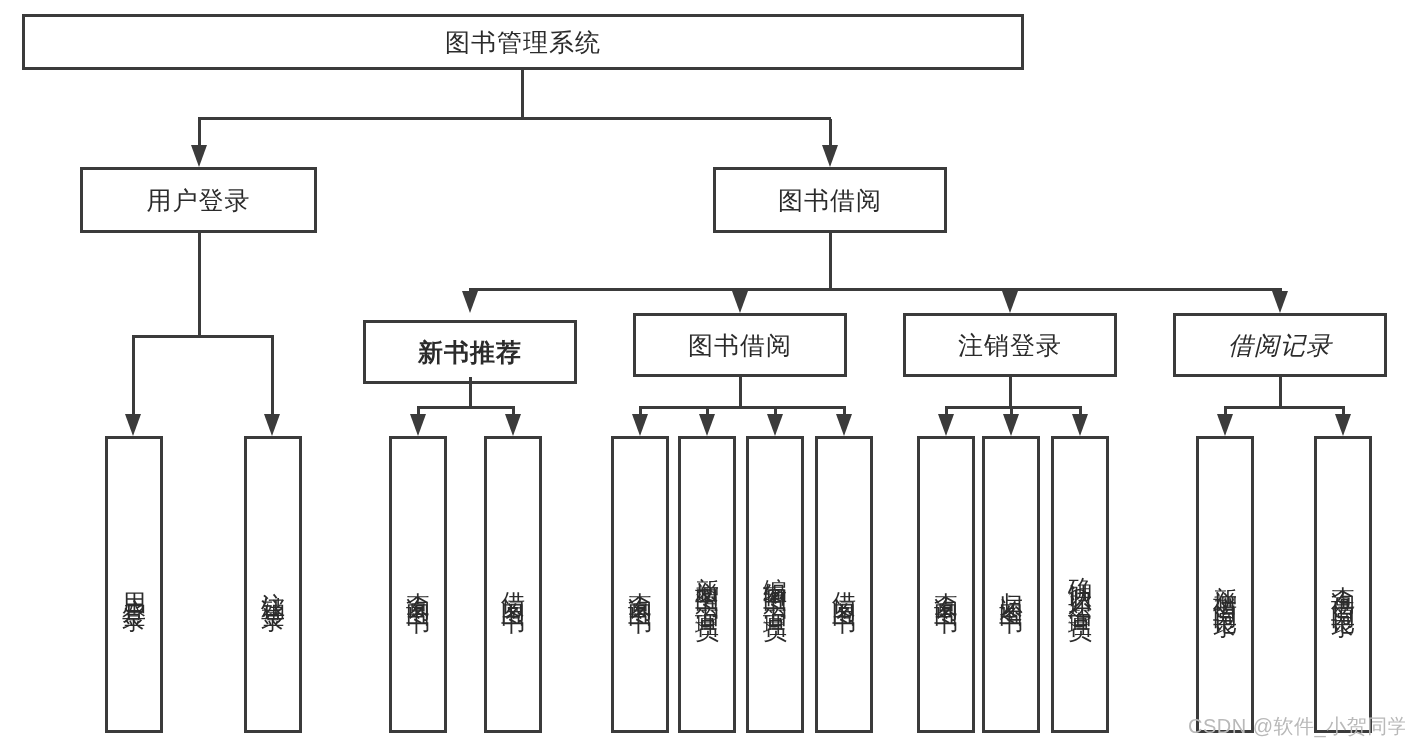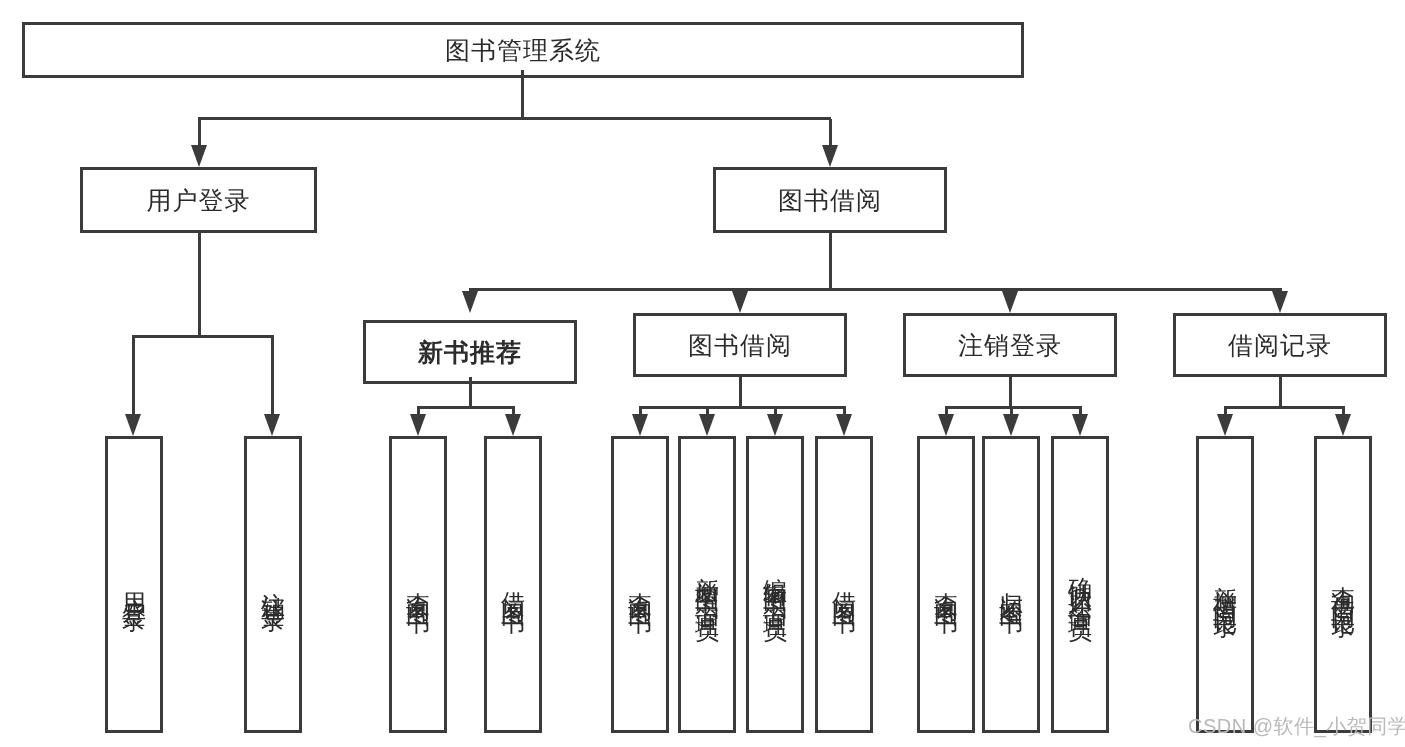--- a/index.html
+++ b/index.html
@@ -27,41 +27,41 @@
   .watermark{
     position:absolute;left:1188px;top:713px;font-size:20px;
     color:var(--wm,#b9b9b9);z-index:5;white-space:nowrap;letter-spacing:0.5px;
   }
 </style>
 </head>
 <body>
 
 <div class="canvas" id="canvas" style="--line: #3b3b3b; --text: #2b2b2b; --bg: #ffffff; --wm: #b9b9b9;">
 
-  <div class="node" style="left:22px;top:22px;width:1002px;height:56px;">
+  <div class="node" style="left:22px;top:14px;width:1002px;height:56px;">
     <span class="hlabel">图书管理系统</span>
   </div>
 
   <div class="node" style="left:80px;top:167px;width:237px;height:66px;">
     <span class="hlabel">用户登录</span>
   </div>
   <div class="node" style="left:713px;top:167px;width:234px;height:66px;">
     <span class="hlabel">图书借阅</span>
   </div>
 
   <div class="node" style="left:363px;top:320px;width:214px;height:64px;font-weight:bold;">
     <span class="hlabel">新书推荐</span>
   </div>
   <div class="node" style="left:633px;top:313px;width:214px;height:64px;">
     <span class="hlabel">图书借阅</span>
   </div>
   <div class="node" style="left:903px;top:313px;width:214px;height:64px;">
     <span class="hlabel">注销登录</span>
   </div>
-  <div class="node" style="left:1173px;top:313px;width:214px;height:64px;">
+  <div class="node" style="left:1173px;top:313px;width:214px;height:64px;font-style:italic;">
     <span class="hlabel">借阅记录</span>
   </div>
 
   <div class="node" style="left:105px;top:436px;width:58px;height:297px;">
     <span class="vlabel">用户登录</span>
   </div>
   <div class="node" style="left:244px;top:436px;width:58px;height:297px;">
     <span class="vlabel">注销登录</span>
   </div>
   <div class="node" style="left:389px;top:436px;width:58px;height:297px;">

